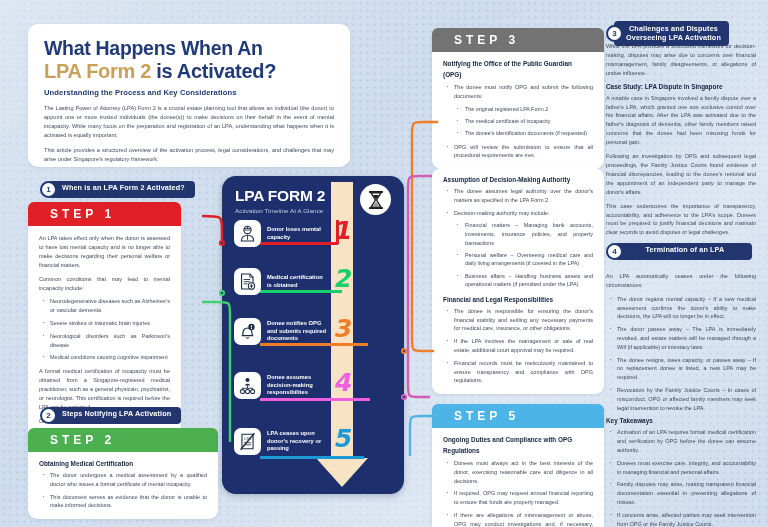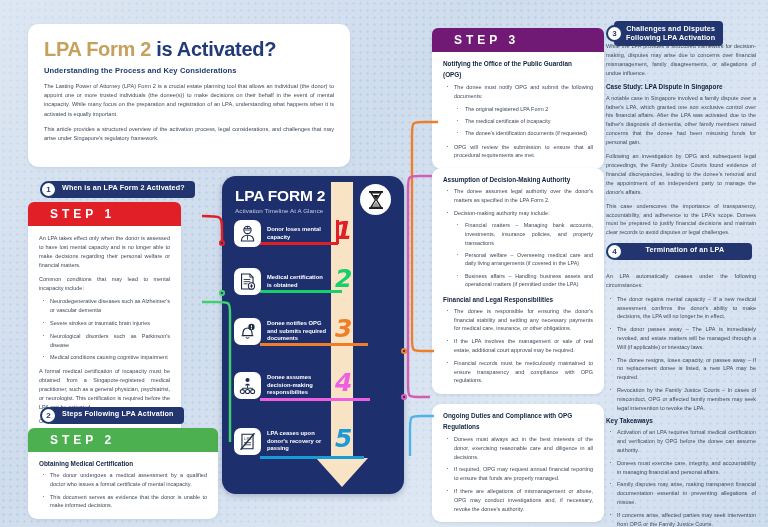--- a/index.html
+++ b/index.html
@@ -158,20 +158,21 @@
   svg { display: block; }
 </style>
 </head>
 <body>
 
 <div class="bg-wash"></div>
 
 <div class="page">
 
   <div class="card" id="header">
+    <div class="title-l1">What Happens When An</div>
     <div class="title-l2"><span class="title-accent">LPA Form 2</span><span> is Activated?</span></div>
     <div class="subtitle">Understanding the Process and Key Considerations</div>
     <div class="lede">The Lasting Power of Attorney (LPA) Form 2 is a crucial estate planning tool that allows an individual (the donor) to appoint one or more trusted individuals (the donee(s)) to make decisions on their behalf in the event of mental incapacity. While many focus on the preparation and registration of an LPA, understanding what happens when it is activated is equally important.</div>
     <div class="lede">This article provides a structured overview of the activation process, legal considerations, and challenges that may arise under Singapore's regulatory framework.</div>
 
   </div>
 
   <div class="sec-head" style="left:40px; top:181px;">
     <div class="sec-badge">1</div>
     <div class="sec-bar">When is an LPA Form 2 Activated?</div>
@@ -188,36 +189,36 @@
         <li>Neurological disorders such as Parkinson's disease</li>
         <li>Medical conditions causing cognitive impairment</li>
       </ul>
       <div class="p">A formal medical certification of incapacity must be obtained from a Singapore-registered medical practitioner, such as a general physician, psychiatrist, or neurologist. This certification is required before the LPA can be activated.</div>
       <div class="p" style="margin-bottom:0;">Once mental incapacity is established, the appointed donee(s) can proceed with the activation process through the Office of the Public Guardian (OPG).</div>
     </div>
   </div>
 
   <div class="sec-head" style="left:40px; top:407px;">
     <div class="sec-badge">2</div>
-    <div class="sec-bar">Steps Following LPA Activation</div>
+    <div class="sec-bar">Steps Notifying LPA Activation</div>
   </div>
 
   <div class="card" id="step2-card">
     <div class="step-banner" style="background:#4caf50;">STEP 2</div>
     <div class="step-body">
       <div class="step-h">Obtaining Medical Certification</div>
       <ul class="b" style="margin-bottom:0;">
         <li>The donor undergoes a medical assessment by a qualified doctor who issues a formal certificate of mental incapacity.</li>
         <li style="margin-bottom:0;">This document serves as evidence that the donor is unable to make informed decisions.</li>
       </ul>
     </div>
   </div>
 
   <div class="card" id="step3-card">
-    <div class="step-banner" style="background:#701a75;">STEP 3</div>
+    <div class="step-banner" style="background:#737373;">STEP 3</div>
     <div class="step-body">
       <div class="step-h">Notifying the Office of the Public Guardian</div>
       <div class="step-h" style="margin-bottom:5px;">(OPG)</div>
       <ul class="b" style="margin-bottom:0;">
         <li>
           <span>The donee must notify OPG and submit the following documents:</span>
           <ul class="b2">
             <li>The original registered LPA Form 2</li>
             <li>The medical certificate of incapacity</li>
             <li style="margin-bottom:0;">The donee's identification documents (if requested)</li>
@@ -245,36 +246,37 @@
       <div class="step-h" style="margin-top:7px;">Financial and Legal Responsibilities</div>
       <ul class="b" style="margin-bottom:0;">
         <li>The donee is responsible for ensuring the donor's financial stability and settling any necessary payments for medical care, insurance, or other obligations.</li>
         <li>If the LPA involves the management or sale of real estate, additional court approval may be required.</li>
         <li style="margin-bottom:0;">Financial records must be meticulously maintained to ensure transparency and compliance with OPG regulations.</li>
       </ul>
     </div>
   </div>
 
   <div class="card" id="step5-card">
+    <div class="step-banner" style="background:#4db4e7;">STEP 5</div>
     <div class="step-body">
       <div class="step-h">Ongoing Duties and Compliance with OPG</div>
       <div class="step-h" style="margin-bottom:5px;">Regulations</div>
       <ul class="b" style="margin-bottom:0;">
         <li>Donees must always act in the best interests of the donor, exercising reasonable care and diligence in all decisions.</li>
         <li>If required, OPG may request annual financial reporting to ensure that funds are properly managed.</li>
         <li style="margin-bottom:0;">If there are allegations of mismanagement or abuse, OPG may conduct investigations and, if necessary, revoke the donee's authority.</li>
       </ul>
     </div>
   </div>
 
   <div class="sec-head" style="left:606px; top:21px;">
     <div class="sec-badge">3</div>
     <div class="sec-bar two-line" style="display:block; text-align:center; padding-left:12px; padding-right:8px;">
       <div>Challenges and Disputes</div>
-      <div>Following LPA Activation</div>
+      <div>Overseeing LPA Activation</div>
     </div>
   </div>
 
   <div id="right-col-1">
     <div class="p">While the LPA provides a structured framework for decision-making, disputes may arise due to concerns over financial mismanagement, family disagreements, or allegations of undue influence.</div>
     <div class="step-h" style="margin-bottom:4px;">Case Study: LPA Dispute in Singapore</div>
     <div class="p">A notable case in Singapore involved a family dispute over a father's LPA, which granted one son exclusive control over his financial affairs. After the LPA was activated due to the father's diagnosis of dementia, other family members raised concerns that the donee had been misusing funds for personal gain.</div>
     <div class="p">Following an investigation by OPG and subsequent legal proceedings, the Family Justice Courts found evidence of financial discrepancies, leading to the donee's removal and the appointment of an independent party to manage the donor's affairs.</div>
     <div class="p">This case underscores the importance of transparency, accountability, and adherence to the LPA's scope. Donees must be prepared to justify financial decisions and maintain clear records to avoid disputes or legal challenges.</div>
   </div>

